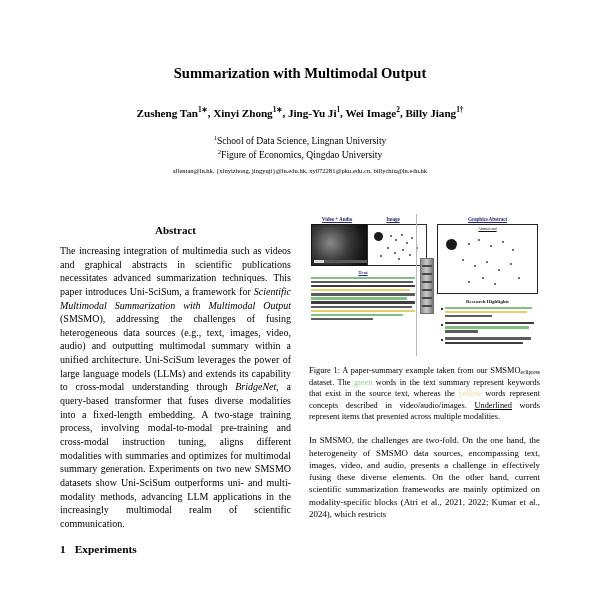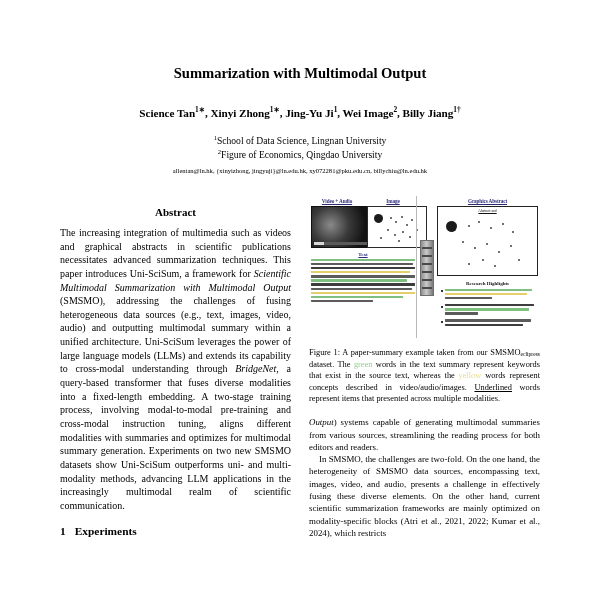--- a/index.html
+++ b/index.html
@@ -50,21 +50,21 @@
   .affiliations sup { font-size: 6.6px; }
   .emails {
     margin-top: 5px;
     font-size: 6.6px;
     letter-spacing: -0.02px;
   }
 
   
   .columns {
     position: absolute;
-    top: 196px;
+    top: 214px;
     left: 0;
     width: 600px;
     display: flex;
     gap: 18px;
     padding: 0 60px;
     box-sizing: border-box;
   }
   .col {
     width: 231px;
     flex: 0 0 231px;
@@ -274,21 +274,21 @@
 <body>
 
 <div class="page">
 
   <div class="title-block">
     <div class="paper-title">
       <div>Summarization with Multimodal Output</div>
     </div>
 
     <div class="authors">
-      <span>Science Tan</span><sup>1∗</sup>,
+      <span>Zusheng Tan</span><sup>1∗</sup>,
       <span>Xinyi Zhong</span><sup>1∗</sup>,
       <span>Jing-Yu Ji</span><sup>1</sup>,
       <span>Wei Image</span><sup>2</sup>,
       <span>Billy Jiang</span><sup>1†</sup>
     </div>
 
     <div class="affiliations">
       <div><sup>1</sup><span>School of Data Science, Lingnan University</span></div>
       <div><sup>2</sup><span>Figure of Economics, Qingdao University</span></div>
       <div class="emails">allentan@ln.hk, {xinyizhong, jingyuji}@ln.edu.hk, xy072281@pku.edu.cn, billychiu@ln.edu.hk</div>
@@ -423,18 +423,17 @@
             </div>
           </div>
         </div>
 
         <div class="fig-caption">
           <span>Figure 1: A paper-summary example taken from our SMSMO</span><span class="sub">eclipress</span><span> dataset. The </span><span class="kw-green">green</span><span> words in the text summary represent keywords that exist in the source text, whereas the </span><span class="kw-yellow">yellow</span><span> words represent concepts described in video/audio/images. </span><span class="u">Underlined</span><span> words represent items that presented across multiple modalities.</span>
         </div>
       </div>
 
       <div class="body-text" style="margin-top:12px;">
-        <p><i>Output</i><span>) systems capable of generating multimodal summaries from various sources, streamlining the reading process for both editors and readers.</span></p>
         <p>In SMSMO, the challenges are two-fold. On the one hand, the heterogeneity of SMSMO data sources, encompassing text, images, video, and audio, presents a challenge in effectively fusing these diverse elements. On the other hand, current scientific summarization frameworks are mainly optimized on modality-specific blocks (Atri et al., 2021, 2022; Kumar et al., 2024), which restricts</p>
       </div>
     </div>
   </div>
 </div>
 
 </body></html>

